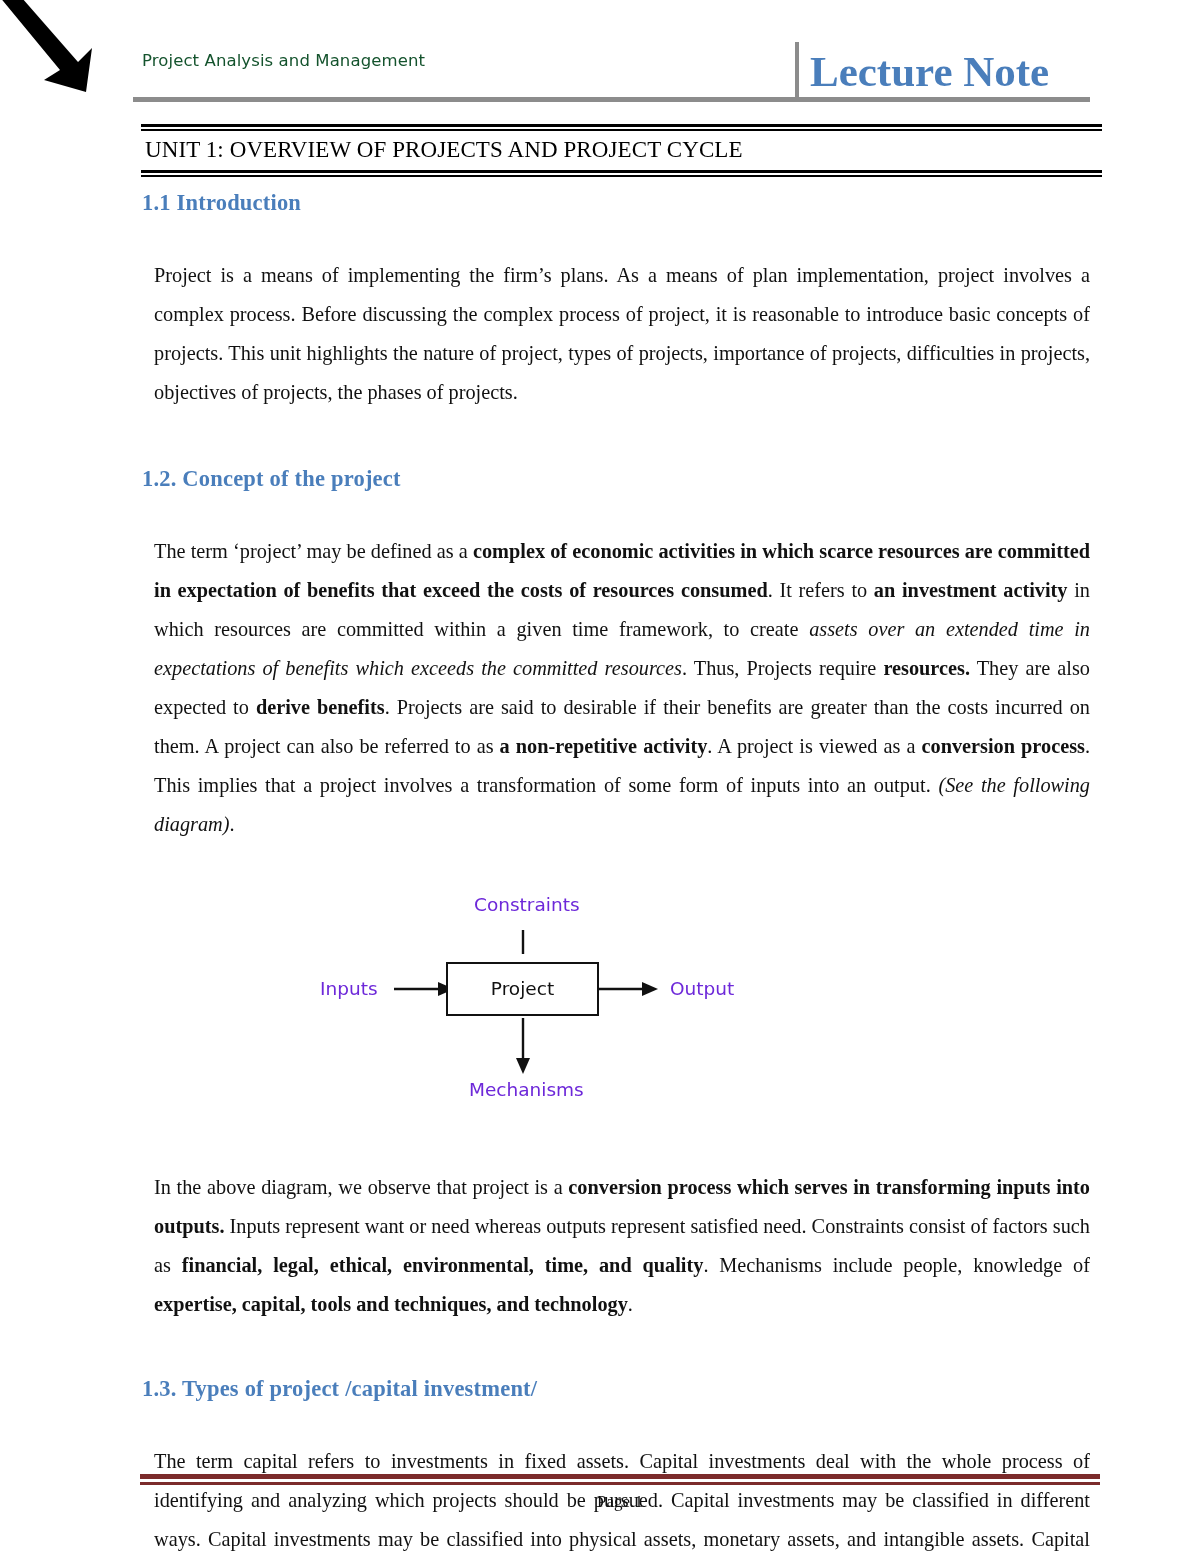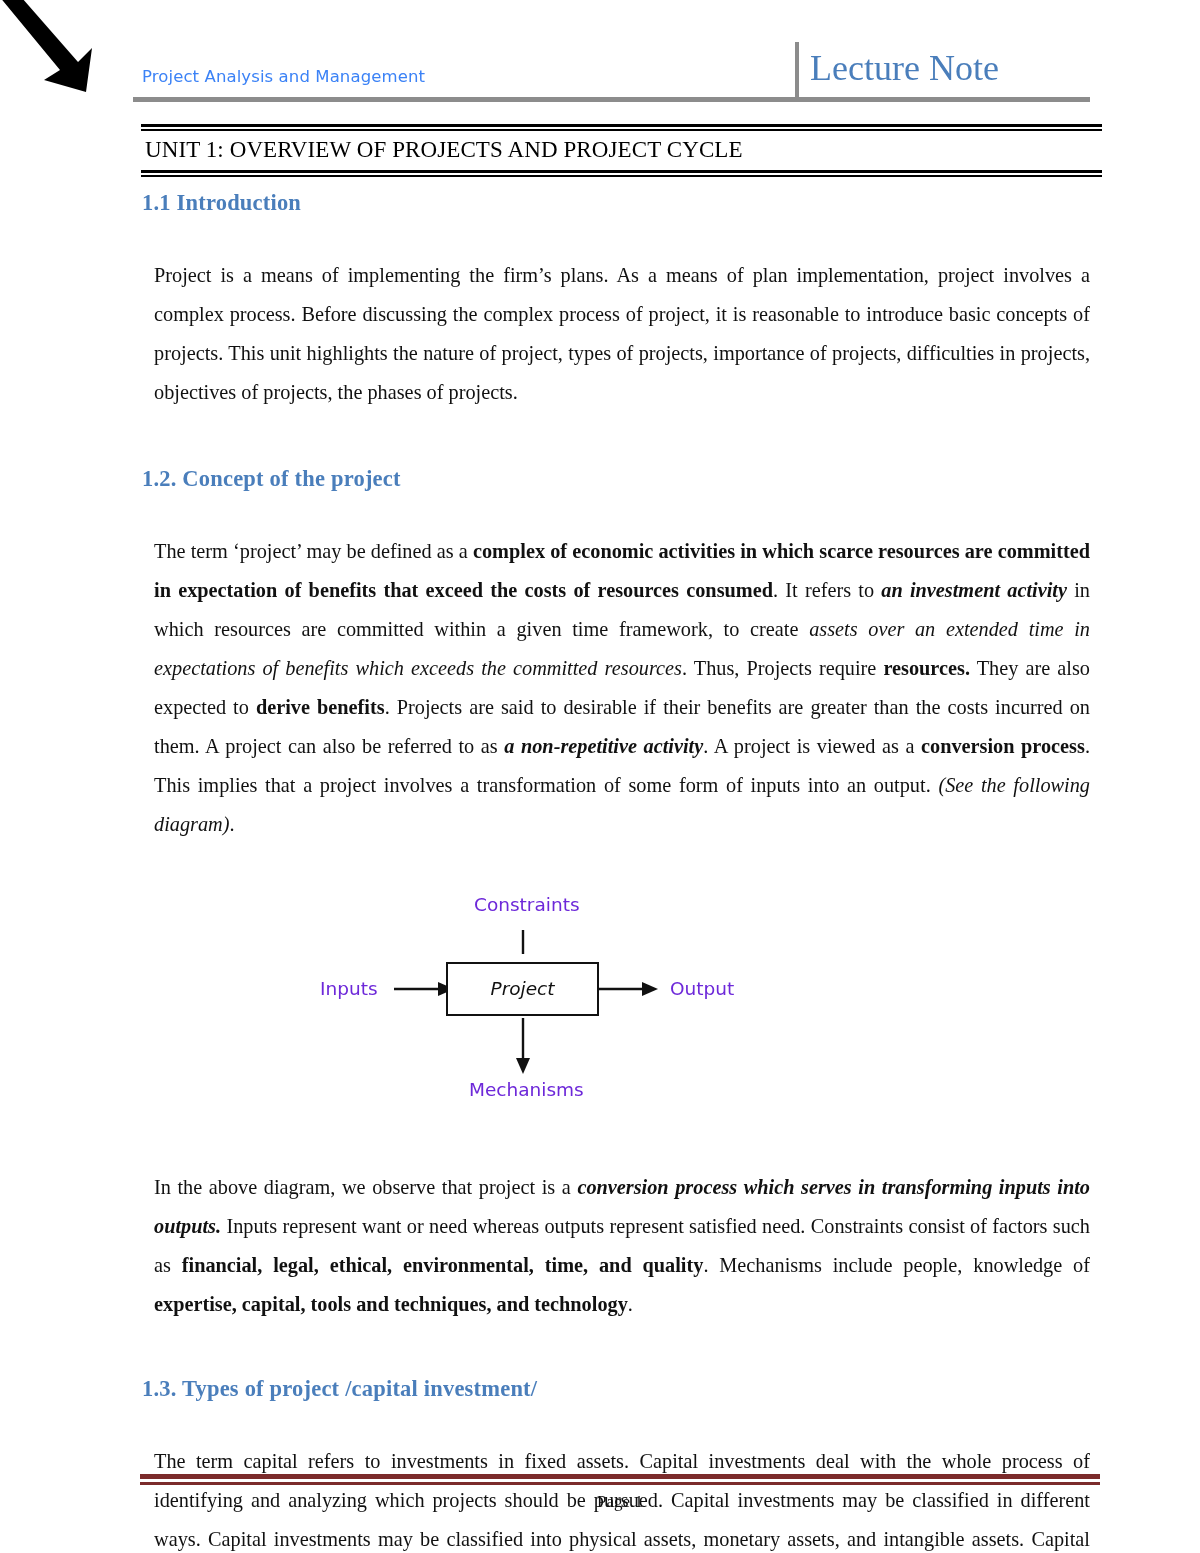--- a/index.html
+++ b/index.html
@@ -43,39 +43,38 @@
     width: 957px;
     height: 58px;
   }
   .doc-header-left {
     position: absolute;
     left: 9px;
     top: 9px;
     font-family: "DejaVu Sans", "Liberation Sans", sans-serif;
     font-size: 16.5px;
     letter-spacing: 0.1px;
-    color: #3b82f6;
+    color: #14532d;
     white-space: nowrap;
-    margin-top: 16px;
   }
   .header-divider {
     position: absolute;
     left: 662px;
     top: 0px;
     width: 4px;
     height: 57px;
     background: #8c8c8c;
   }
   .doc-header-right {
     position: absolute;
     left: 677px;
     top: 5px;
     font-family: "Liberation Serif", "DejaVu Serif", serif;
-    font-weight: normal;
-    font-size: 36px;
+    font-weight: bold;
+    font-size: 43px;
     color: #4a7ebb;
     white-space: nowrap;
   }
   .header-rule {
     position: absolute;
     left: 133px;
     top: 97px;
     width: 957px;
     height: 5px;
     background: #8c8c8c;
@@ -138,21 +137,21 @@
     font-size: 20.3px;
     line-height: 39px;
     text-align: justify;
     text-justify: inter-word;
     margin: 12px;
     padding: 0;
     color: #111;
   }
   p.body-par b { font-weight: bold; }
   p.body-par i { font-style: italic; }
-  p.body-par .bi { font-weight: bold; font-style: italic; }
+  p.body-par .bi { font-weight: bold; }
 
   .sp-a { height: 28px; }
   .sp-b { height: 42px; }
   .sp-c { height: 30px; }
   .sp-d { height: 40px; }
 
   
   .diagram {
     position: relative;
     width: 960px;
@@ -173,21 +172,20 @@
 
   .proj-box {
     position: absolute;
     left: 304px;
     top: 76px;
     width: 153px;
     height: 54px;
     border: 2px solid #111;
     box-sizing: border-box;
     background: #fff;
-    font-style: italic;
   }
   .proj-box-label {
     font-family: "DejaVu Sans", "Liberation Sans", sans-serif;
     font-size: 18.5px;
     color: #111;
     text-align: center;
     line-height: 50px;
   }
   .conn {
     position: absolute;

